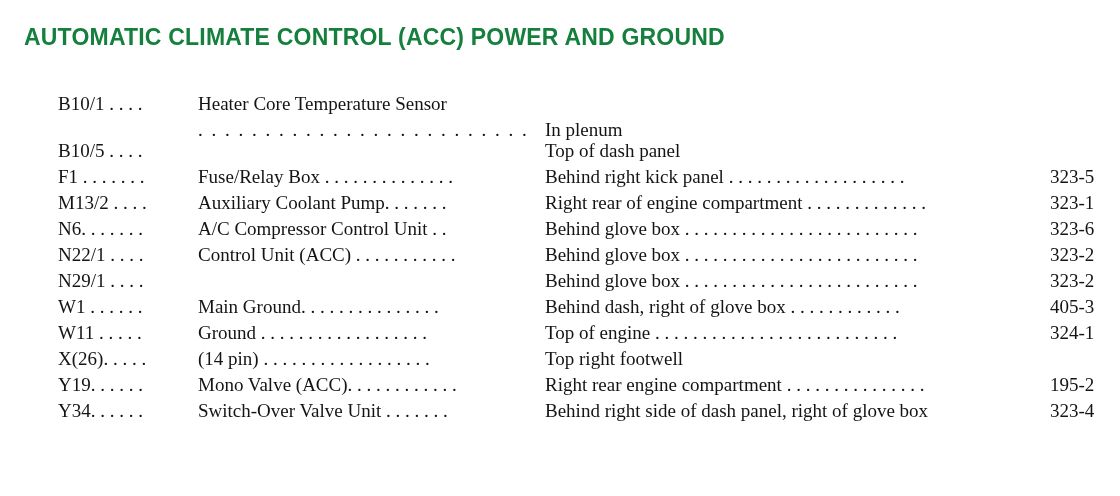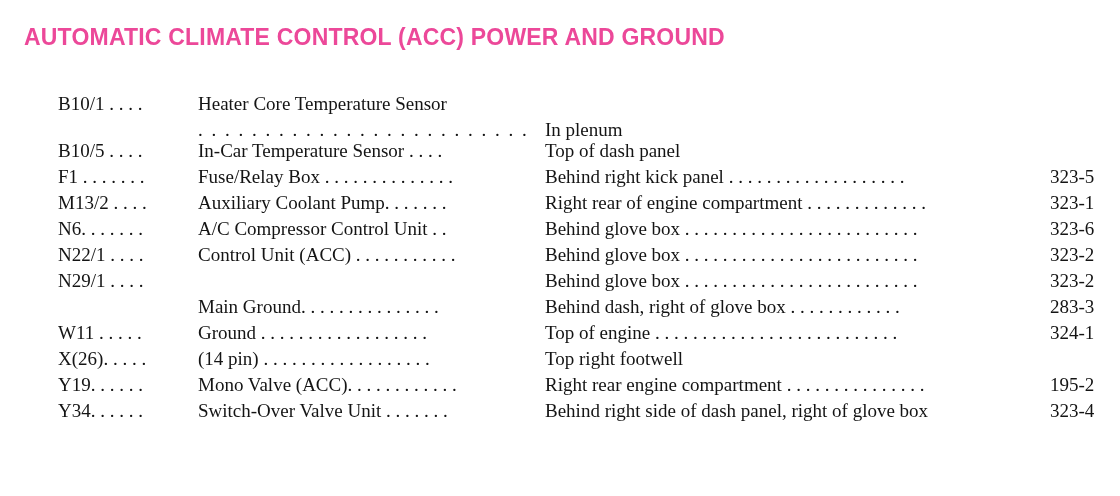--- a/index.html
+++ b/index.html
@@ -4,21 +4,21 @@
 <style>
   html, body { margin: 0; padding: 0; background: #ffffff; }
   body {
     width: 1120px; height: 496px; overflow: hidden; position: relative;
     color: #111111;
   }
   .title {
     position: absolute; left: 24px; top: 22px;
     font-family: "Liberation Sans", sans-serif;
     font-weight: bold; font-size: 23px; line-height: 30px;
-    letter-spacing: 0.2px; color: #ec4899;
+    letter-spacing: 0.2px; color: #15803d;
     width: 860px;
   }
   .table {
     position: absolute; left: 22px; top: 93px; width: 1080px;
     font-family: "Liberation Serif", serif;
     font-size: 19px; color: #141414; margin-left: 36px;
   }
   .row { position: relative; height: 26px; }
   .row.tall { height: 20px; }
   .code { position: absolute; left: 0; width: 135px; white-space: nowrap; overflow: hidden; }
@@ -42,21 +42,20 @@
     <span class="page"></span>
   </div>
   <div class="row" style="top:6px;height:27px;">
     <span class="code"></span>
     <span class="comp dots">. . . . . . . . . . . . . . . . . . . . . . . . .</span>
     <span class="loc">In plenum</span>
     <span class="page"></span>
   </div>
   <div class="row">
     <span class="code">B10/5 . . . .</span>
-    <span class="comp">In-Car Temperature Sensor . . . .</span>
     <span class="loc">Top of dash panel</span>
     <span class="page"></span>
   </div>
   <div class="row">
     <span class="code">F1 . . . . . . .</span>
     <span class="comp">Fuse/Relay Box . . . . . . . . . . . . . .</span>
     <span class="loc">Behind right kick panel . . . . . . . . . . . . . . . . . . .</span>
     <span class="page">323-5</span>
   </div>
   <div class="row">
@@ -76,23 +75,24 @@
     <span class="comp">Control Unit (ACC) . . . . . . . . . . .</span>
     <span class="loc">Behind glove box . . . . . . . . . . . . . . . . . . . . . . . . .</span>
     <span class="page">323-2</span>
   </div>
   <div class="row">
     <span class="code">N29/1 . . . .</span>
     <span class="loc">Behind glove box . . . . . . . . . . . . . . . . . . . . . . . . .</span>
     <span class="page">323-2</span>
   </div>
   <div class="row">
+    <span class="code">W1 . . . . . .</span>
     <span class="comp">Main Ground. . . . . . . . . . . . . . .</span>
     <span class="loc">Behind dash, right of glove box  . . . . . . . . . . . .</span>
-    <span class="page">283-3</span>
+    <span class="page">405-3</span>
   </div>
   <div class="row">
     <span class="code">W11 . . . . .</span>
     <span class="comp">Ground  . . . . . . . . . . . . . . . . . .</span>
     <span class="loc">Top of engine  . . . . . . . . . . . . . . . . . . . . . . . . . .</span>
     <span class="page">324-1</span>
   </div>
   <div class="row">
     <span class="code">X(26). . . . .</span>
     <span class="comp">(14 pin) . . . . . . . . . . . . . . . . . .</span>

